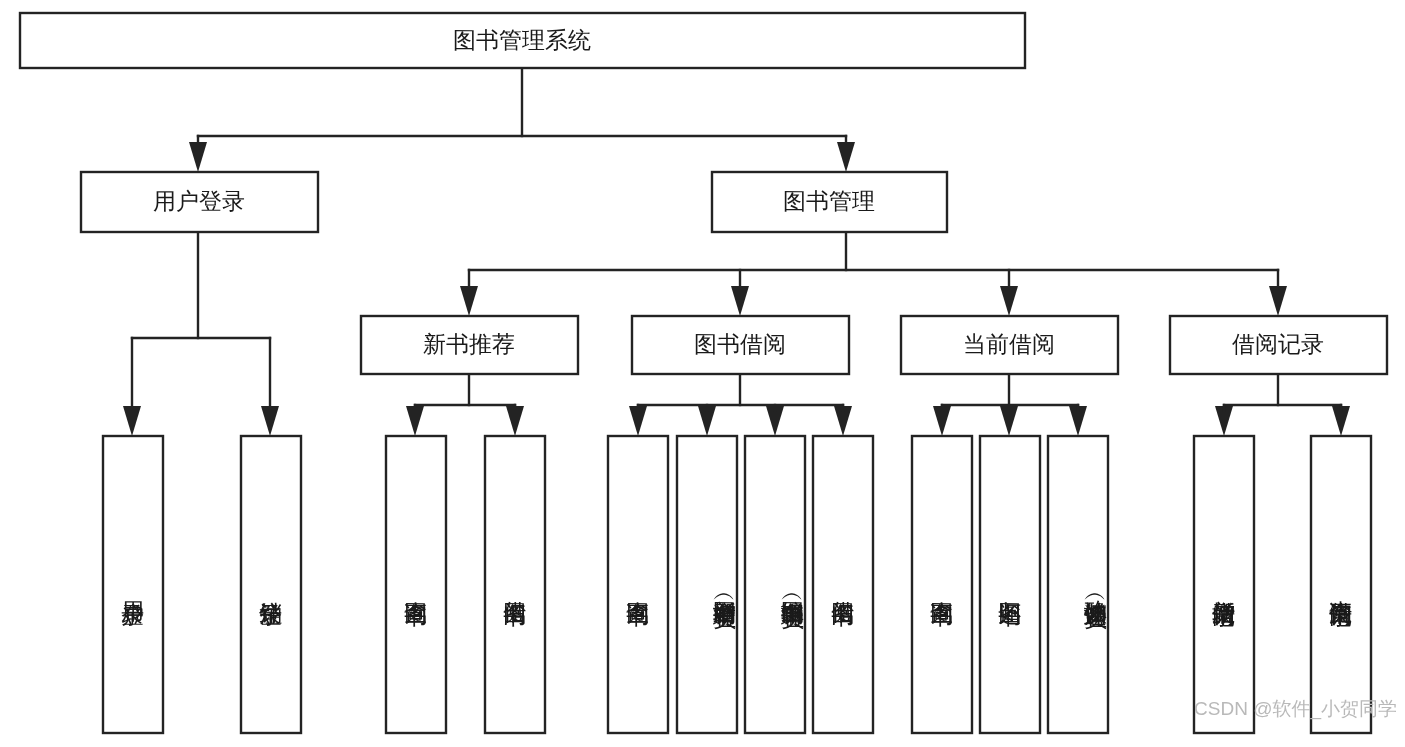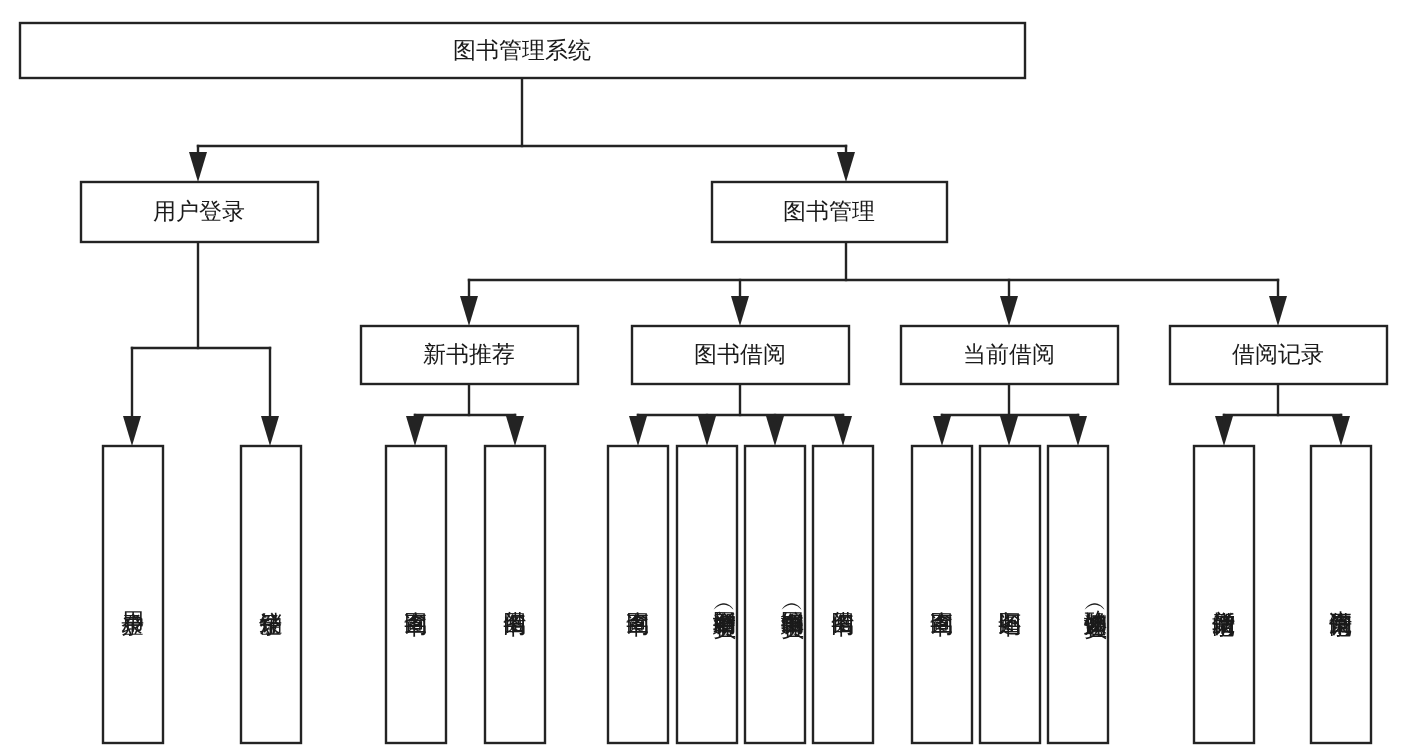--- a/index.html
+++ b/index.html
@@ -11,21 +11,20 @@
     width: 1405px;
     height: 747px;
     font-family: "Liberation Sans", "DejaVu Sans", sans-serif;
     overflow: hidden;
     position: relative;
   }
   #diagram-root {
     position: relative;
     width: 1405px;
     height: 726px;
-    margin-top: 10px;
   }
   svg.flow {
     position: absolute;
     left: 0;
     top: 0;
     width: 1405px;
     height: 747px;
     display: block;
   }
   .node-rect {
@@ -241,13 +240,14 @@
   <div class="vlabel" style="left:745px; top:440px; width:60px; height:293px; display:flex; align-items:flex-start; justify-content:center;">编辑图书（管理员）</div>
   <div class="vlabel" style="left:813px; top:436px; width:60px; height:297px; display:flex; align-items:center; justify-content:center;">借阅图书</div>
 
   <div class="vlabel" style="left:912px; top:436px; width:60px; height:297px; display:flex; align-items:center; justify-content:center;">查询图书</div>
   <div class="vlabel" style="left:980px; top:436px; width:60px; height:297px; display:flex; align-items:center; justify-content:center;">归还图书</div>
   <div class="vlabel" style="left:1048px; top:440px; width:60px; height:293px; display:flex; align-items:flex-start; justify-content:center;">确认归还（管理员）</div>
 
   <div class="vlabel" style="left:1194px; top:436px; width:60px; height:297px; display:flex; align-items:center; justify-content:center;">新增借阅记录</div>
   <div class="vlabel" style="left:1311px; top:436px; width:60px; height:297px; display:flex; align-items:center; justify-content:center;">查询借阅记录</div>
 
+  <div class="watermark">CSDN @软件_小贺同学</div>
 </div>
 
 </body></html>

